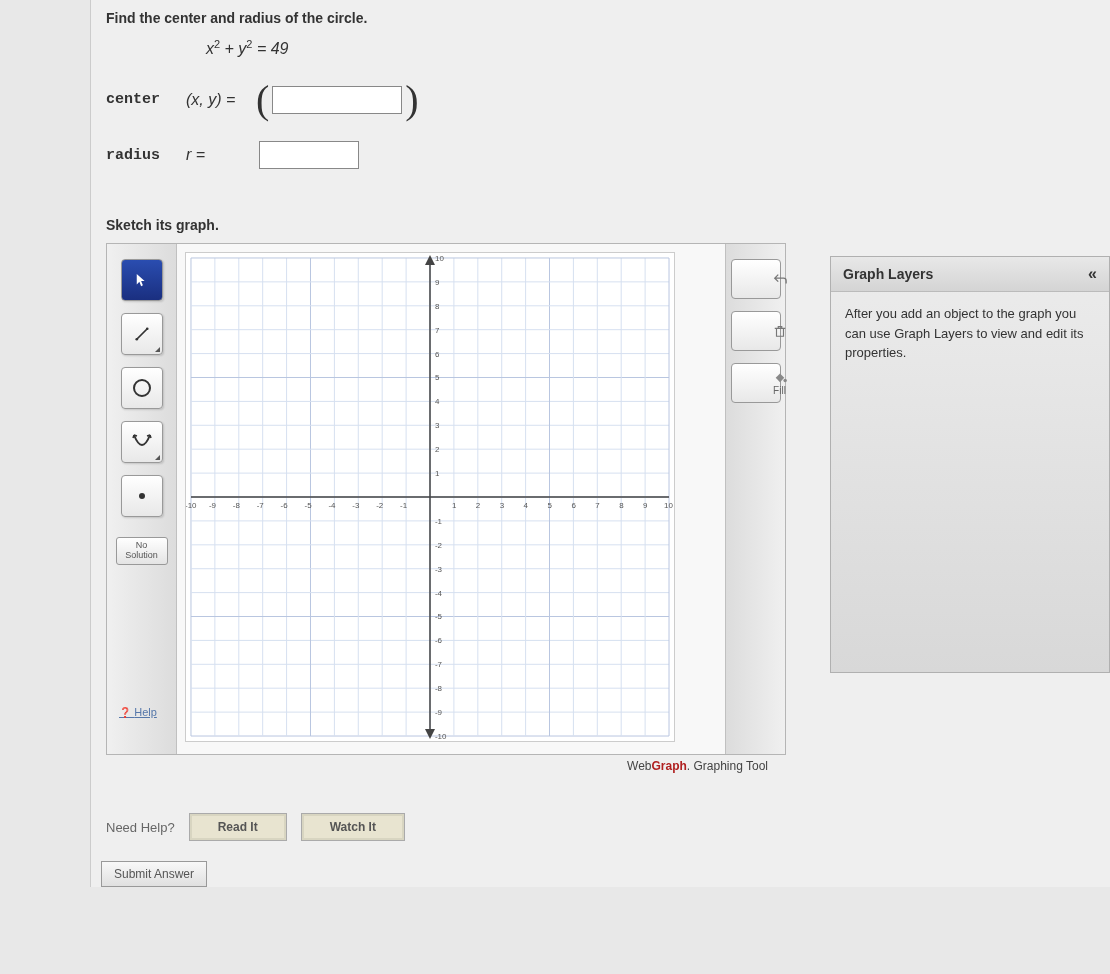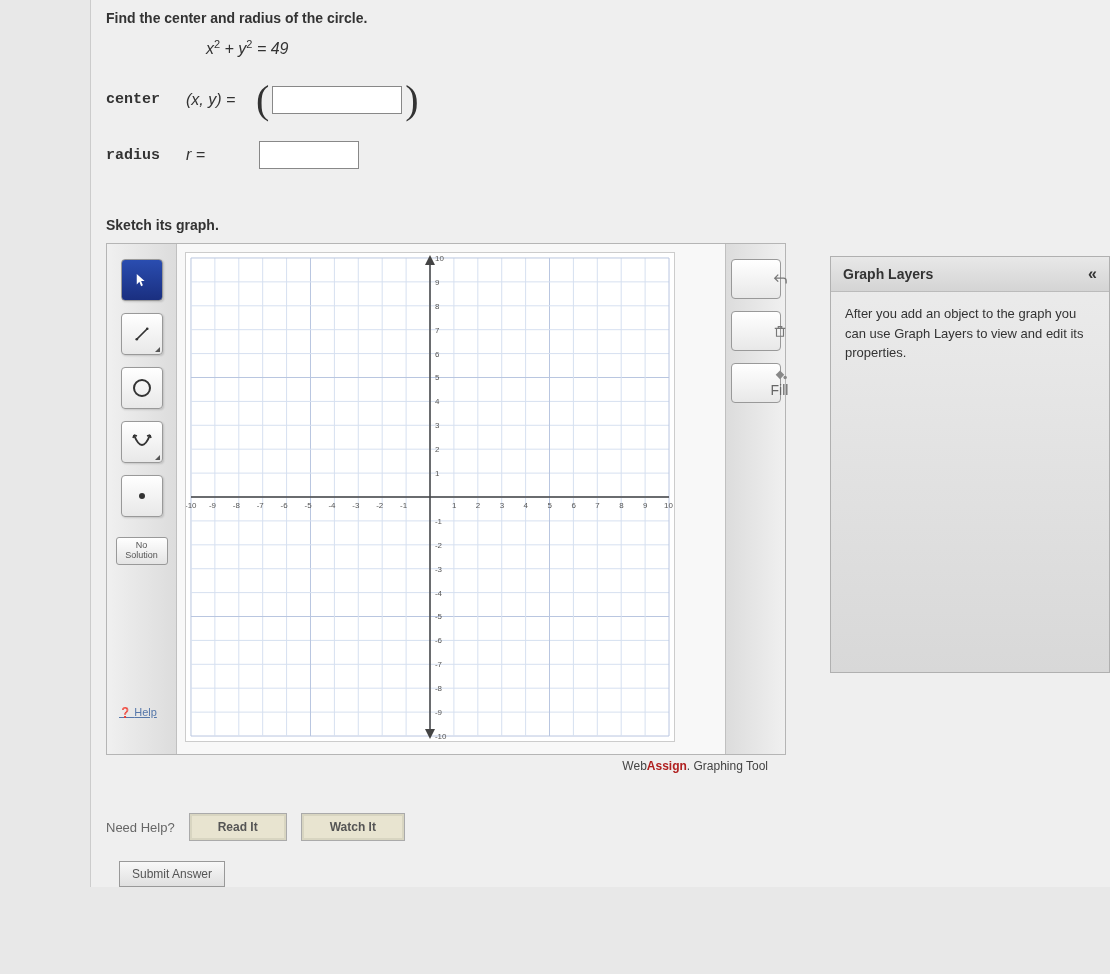--- a/index.html
+++ b/index.html
@@ -19,33 +19,33 @@
     .sketch { font-size: 14px; color: #333; font-weight: bold; margin: 20px 0 10px 15px; }
     .graphtool { display: flex; border: 1px solid #b5b5b5; background: linear-gradient(#f4f4f4,#e5e5e5); margin: 0 15px; width: 680px; position: relative;}
     .toolbar-left { width: 70px; background: linear-gradient(to right,#f0f0f0,#dcdcdc); padding: 15px 10px; display: flex; flex-direction: column; gap: 12px; align-items: center; border-right: 1px solid #c0c0c0;}
     .tool-btn { width: 42px; height: 42px; background: linear-gradient(#ffffff,#e8e8e8); border: 1px solid #999; border-radius: 4px; display:flex; align-items:center; justify-content:center; font-size: 18px; cursor: pointer; box-shadow: 1px 1px 2px rgba(0,0,0,0.15); position:relative;}
     .tool-btn.active { background: linear-gradient(#2a4db0,#1a2f80); color:#fff;}
     .tool-btn .corner { position:absolute; bottom:2px; right:2px; width:0; height:0; border-left:5px solid transparent; border-bottom:5px solid #555;}
     .nosol { width: 52px; height: 28px; background: linear-gradient(#ffffff,#e4e4e4); border: 1px solid #999; border-radius: 3px; font-size: 9px; color:#555; display:flex; align-items:center; justify-content:center; text-align:center; line-height:1.1; cursor:pointer; margin-top:8px;}
     .canvas-wrap { flex: 1; padding: 8px; background: #f8f8f8; }
     .canvas { background: #fff; border: 1px solid #ccc; }
     .toolbar-right { width: 60px; background: linear-gradient(to left,#f0f0f0,#dcdcdc); padding: 15px 6px; display:flex; flex-direction:column; gap:12px; align-items:center; border-left: 1px solid #c0c0c0;}
-    .small-btn { width: 40px; height: 40px; background: linear-gradient(#ffffff,#e8e8e8); border: 1px solid #999; border-radius:4px; font-size:14px; color:#666; display:flex; flex-direction:column; align-items:center; justify-content:center; cursor:pointer; gap:2px;padding-left:48px;}
+    .small-btn { width: 40px; height: 40px; background: linear-gradient(#ffffff,#e8e8e8); border: 1px solid #999; border-radius:4px; font-size:10px; color:#666; display:flex; flex-direction:column; align-items:center; justify-content:center; cursor:pointer; gap:2px;padding-left:48px;}
     .helplink { position:absolute; bottom: 36px; left: 12px; font-size:11px; color:#5577aa; text-decoration:underline;}
     .helplink::before { content:"❓ "; font-size:10px;}
     .footer-brand { text-align:right; font-size: 12px; color:#444; padding: 6px 18px 10px; }
     .footer-brand b { color:#b02020;}
     .layers-panel { position:absolute; right:0; top: 256px; width: 280px; background: linear-gradient(#ececec, #d8d8d8); border: 1px solid #b0b0b0;}
     .layers-header { display:flex; justify-content:space-between; align-items:center; padding: 8px 12px; background: linear-gradient(#e8e8e8,#d4d4d4); border-bottom: 1px solid #bbb; font-weight: bold; font-size: 14px; color:#333;}
     .layers-body { padding: 12px 14px; font-size: 13px; color: #333; line-height:1.5; min-height: 380px;}
     .collapse { font-size: 16px; font-weight: bold; cursor:pointer;}
     .need-help-row { margin: 30px 15px 20px; display:flex; align-items:center; gap: 14px;}
     .need-help-label { font-size: 13px; color: #666; font-weight: normal;}
     .help-btn { padding: 6px 28px; background: #e8e4d0; border: 1px solid #aaa; font-size: 12px; color:#555; font-weight: bold; cursor: pointer; box-shadow: inset 0 0 0 2px rgba(180,180,160,0.3);}
-    .submit-row { margin: 12px 28px 10px; }
+    .submit-row { margin: 12px 10px 10px; }
     .submit-btn { padding: 5px 12px; background: linear-gradient(#f8f8f8,#e0e0e0); border: 1px solid #999; font-size: 12px; color:#555; cursor:pointer;}
     .tiny-icon { width:14px;height:14px;}
   </style>
 </head>
 <body>
 
 <div class="main">
   <div class="question">
     <div class="prompt">Find the center and radius of the circle.</div>
     <div class="equation">
@@ -213,21 +213,21 @@
       <div class="small-btn">
         <svg width="14" height="12" viewBox="0 0 16 14">
             <path d="M3 8 L8 3 L13 8 L8 13 Z" fill="#888"></path>
             <circle cx="14" cy="11" r="2" fill="#888"></circle>
           </svg>
         <span>Fill</span>
       </div>
     </div>
   </div>
   <div class="footer-brand" style="width:680px; margin: -2px 15px 0;">
-    <span>Web</span><b>Assign</b><span>. Graphing Tool</span>
+    <span>Web</span><b>Graph</b><span>. Graphing Tool</span>
   </div>
 
   <div class="layers-panel">
     <div class="layers-header">
       <span>Graph Layers</span>
       <span class="collapse">«</span>
     </div>
     <div class="layers-body">After you add an object to the graph you can use Graph Layers to view and edit its properties.</div>
   </div>
 

